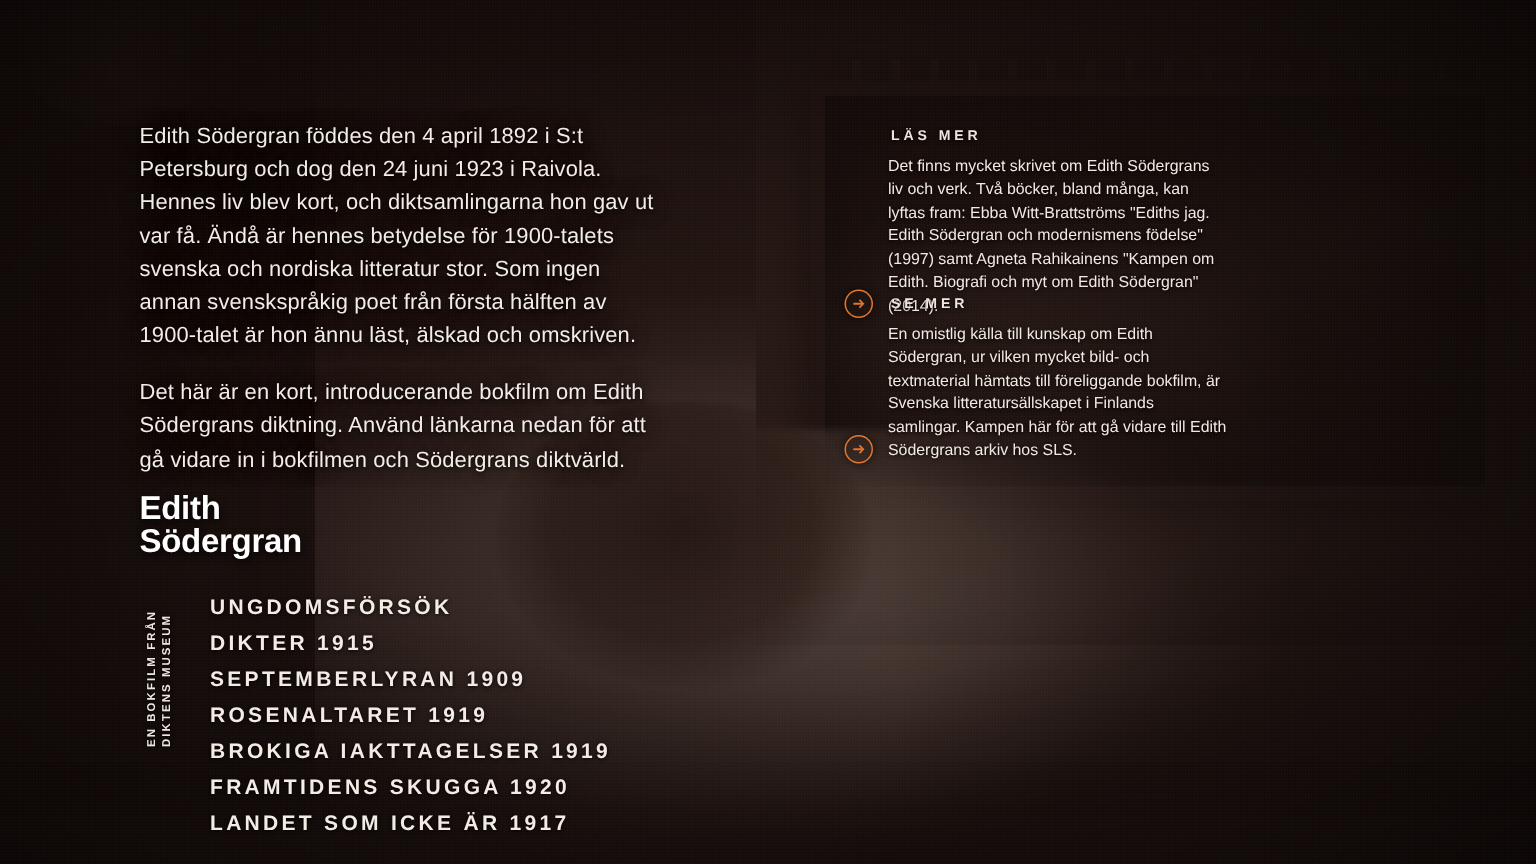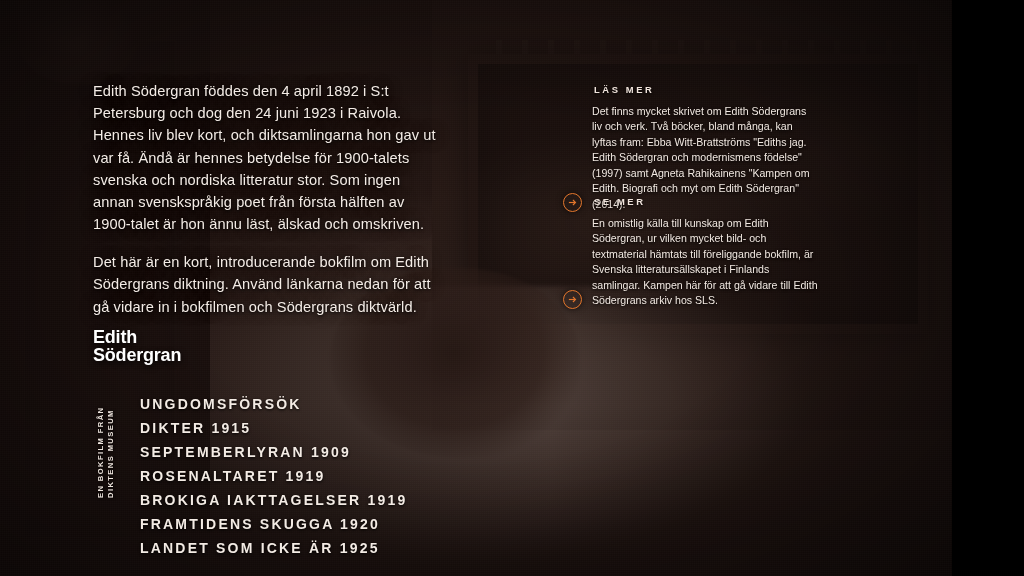--- a/index.html
+++ b/index.html
@@ -9,21 +9,21 @@
   }
   body {
     width: 1024px;
     height: 576px;
     overflow: hidden;
     font-family: "Liberation Sans", sans-serif;
   }
 
   #stage {
     position: relative;
-    width: 952px;
+    width: 1024px;
     height: 576px;
     overflow: hidden;
     background: #241a17;
   }
 
   
   .bg-base {
     position: absolute;
     inset: 0;
     background:
@@ -176,21 +176,21 @@
     text-shadow: 0 1px 3px rgba(0,0,0,0.9);
   }
 
   
   .title-block {
     position: absolute;
     left: 93px;
     top: 328px;
     color: #ffffff;
     font-weight: 700;
-    font-size: 18px;
+    font-size: 22px;
     line-height: 1.02;
     letter-spacing: -0.2px;
     text-shadow: 0 2px 6px rgba(0,0,0,0.9);
   }
   .title-block .l2 { display: block; }
 
   .vertical-credit {
     position: absolute;
     left: 96px;
     top: 392px;
@@ -285,17 +285,17 @@
       <span class="v2">DIKTENS MUSEUM</span>
     </div>
 
     <div class="works">
       <div>UNGDOMSFÖRSÖK</div>
       <div>DIKTER 1915</div>
       <div>SEPTEMBERLYRAN 1909</div>
       <div>ROSENALTARET 1919</div>
       <div>BROKIGA IAKTTAGELSER 1919</div>
       <div>FRAMTIDENS SKUGGA 1920</div>
-      <div>LANDET SOM ICKE ÄR 1925</div>
+      <div>LANDET SOM ICKE ÄR 1917</div>
     </div>
 
   </div>
 </div>
 
 </body></html>

